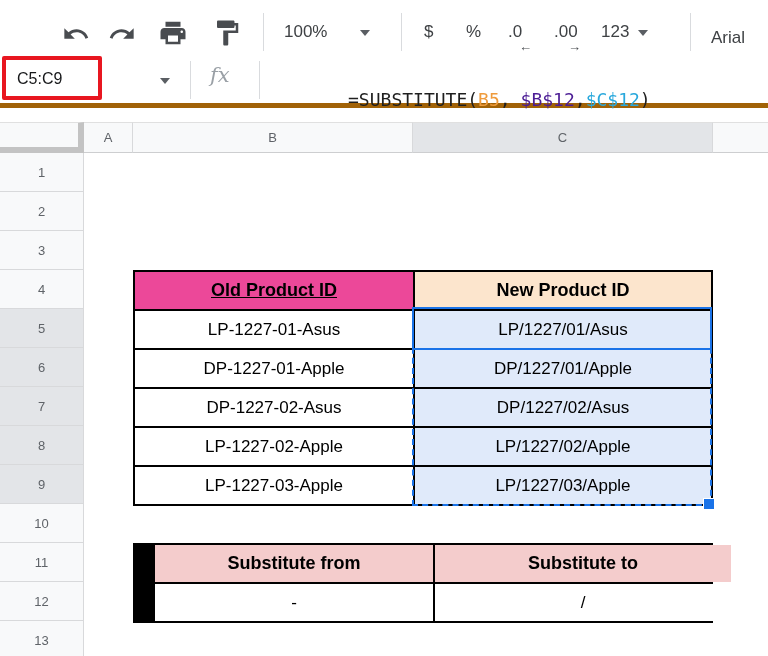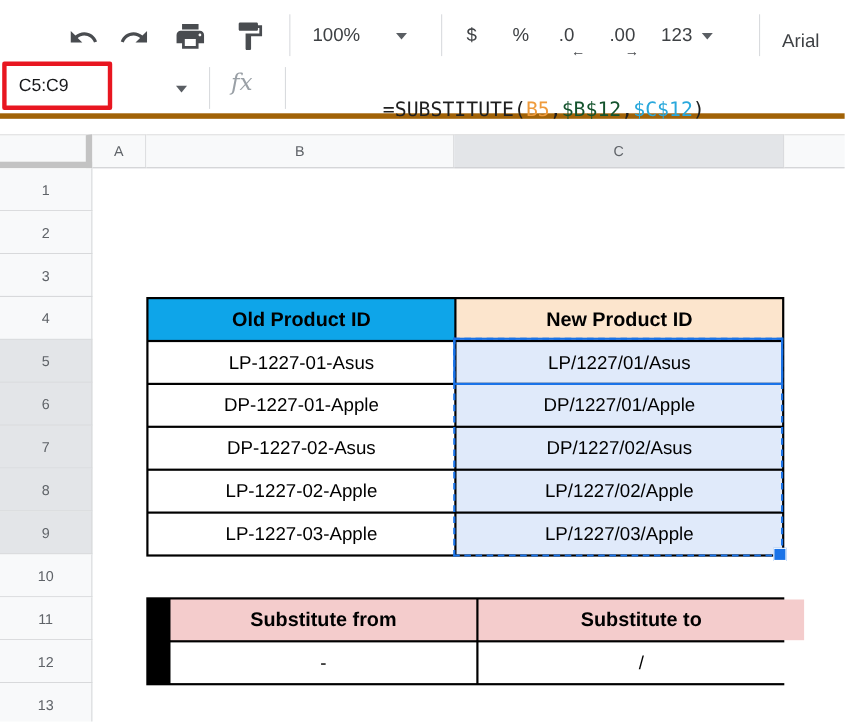--- a/index.html
+++ b/index.html
@@ -124,21 +124,21 @@
   </div>
 
   <div class="formula-bar">
     <div class="name-box-text">C5:C9</div>
     <div class="name-box-annotation"></div>
     <div class="caret caret-abs" style="left:160px; top:26px;"></div>
     <div class="tsep" style="left:190px; top:9px;"></div>
     <div class="fx">fx</div>
     <div class="tsep" style="left:259px; top:9px;"></div>
     <div class="formula-text">
-      <span style="color: rgb(31, 31, 31);">=SUBSTITUTE(</span><span style="color: rgb(239, 155, 60);">B5</span><span style="color: rgb(31, 31, 31);">,</span><span style="color: #14532d;">$B$12</span><span style="color: rgb(31, 31, 31);">,</span><span style="color: rgb(41, 168, 220);">$C$12</span><span style="color: rgb(31, 31, 31);">)</span>
+      <span style="color: rgb(31, 31, 31);">=SUBSTITUTE(</span><span style="color: rgb(239, 155, 60);">B5</span><span style="color: rgb(31, 31, 31);">,</span><span style="color: #4c1d95; margin-left: 10px;">$B$12</span><span style="color: rgb(31, 31, 31);">,</span><span style="color: rgb(41, 168, 220);">$C$12</span><span style="color: rgb(31, 31, 31);">)</span>
     </div>
   </div>
 
   <div class="corner-box"></div>
 
   <div class="col-header" style="left:84px; width:49px;">A</div>
   <div class="col-header" style="left:133px; width:280px;">B</div>
   <div class="col-header selected" style="left:413px; width:300px;">C</div>
   <div class="col-header" style="left:713px; width:55px; border-right:none;"></div>
 
@@ -151,21 +151,21 @@
   <div class="row-header selected" style="top:387px;">7</div>
   <div class="row-header selected" style="top:426px;">8</div>
   <div class="row-header selected" style="top:465px;">9</div>
   <div class="row-header" style="top:504px;">10</div>
   <div class="row-header" style="top:543px;">11</div>
   <div class="row-header" style="top:582px;">12</div>
   <div class="row-header" style="top:621px;">13</div>
 
 
   <div class="sheet-table" id="product-table">
-    <div class="cell hdr" style="background-color: #0ea5e9;">Old Product ID</div>
+    <div class="cell hdr" style="background-color: #ec4899; text-decoration: underline;">Old Product ID</div>
     <div class="cell hdr" style="background-color: rgb(252, 229, 205);">New Product ID</div>
 
     <div class="cell">LP-1227-01-Asus</div>
     <div class="cell" style="background-color: rgb(224, 234, 250);">LP/1227/01/Asus</div>
 
     <div class="cell">DP-1227-01-Apple</div>
     <div class="cell" style="background-color: rgb(224, 234, 250);">DP/1227/01/Apple</div>
 
     <div class="cell">DP-1227-02-Asus</div>
     <div class="cell" style="background-color: rgb(224, 234, 250);">DP/1227/02/Asus</div>

